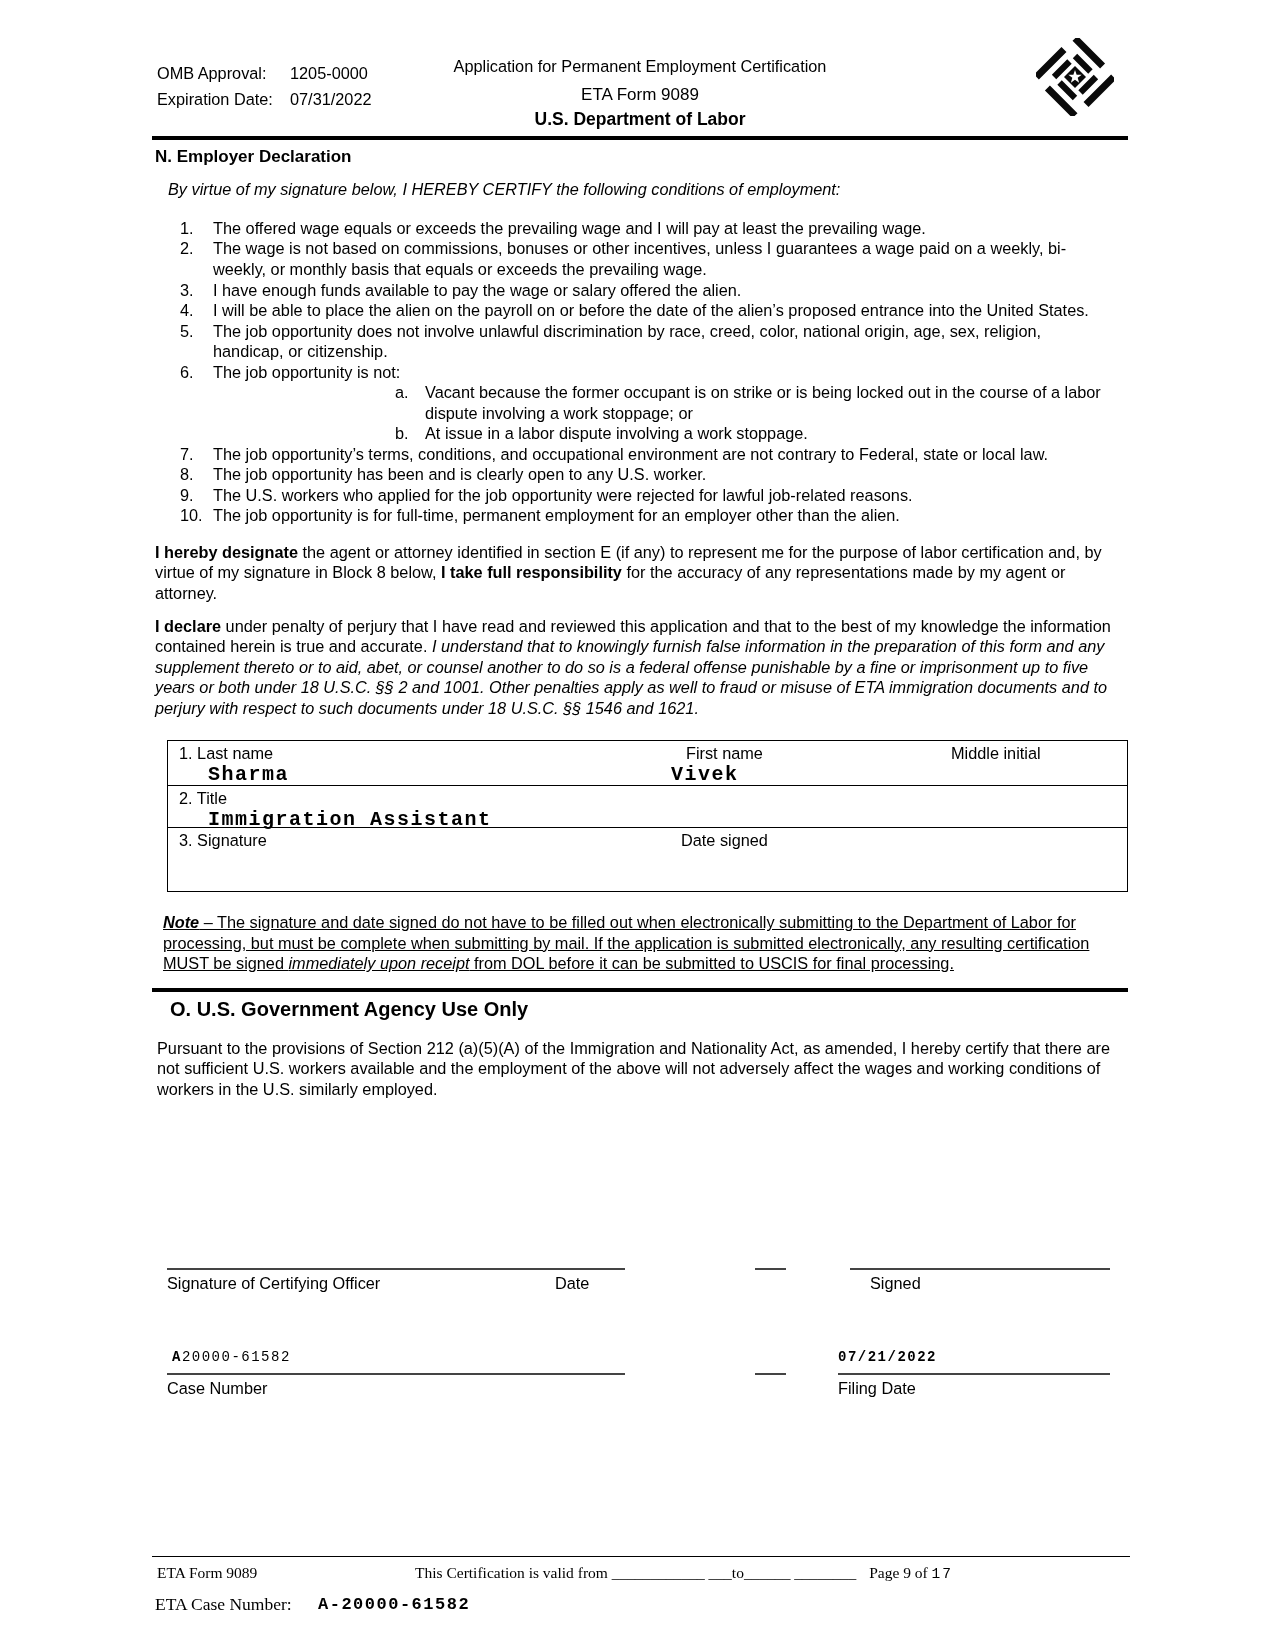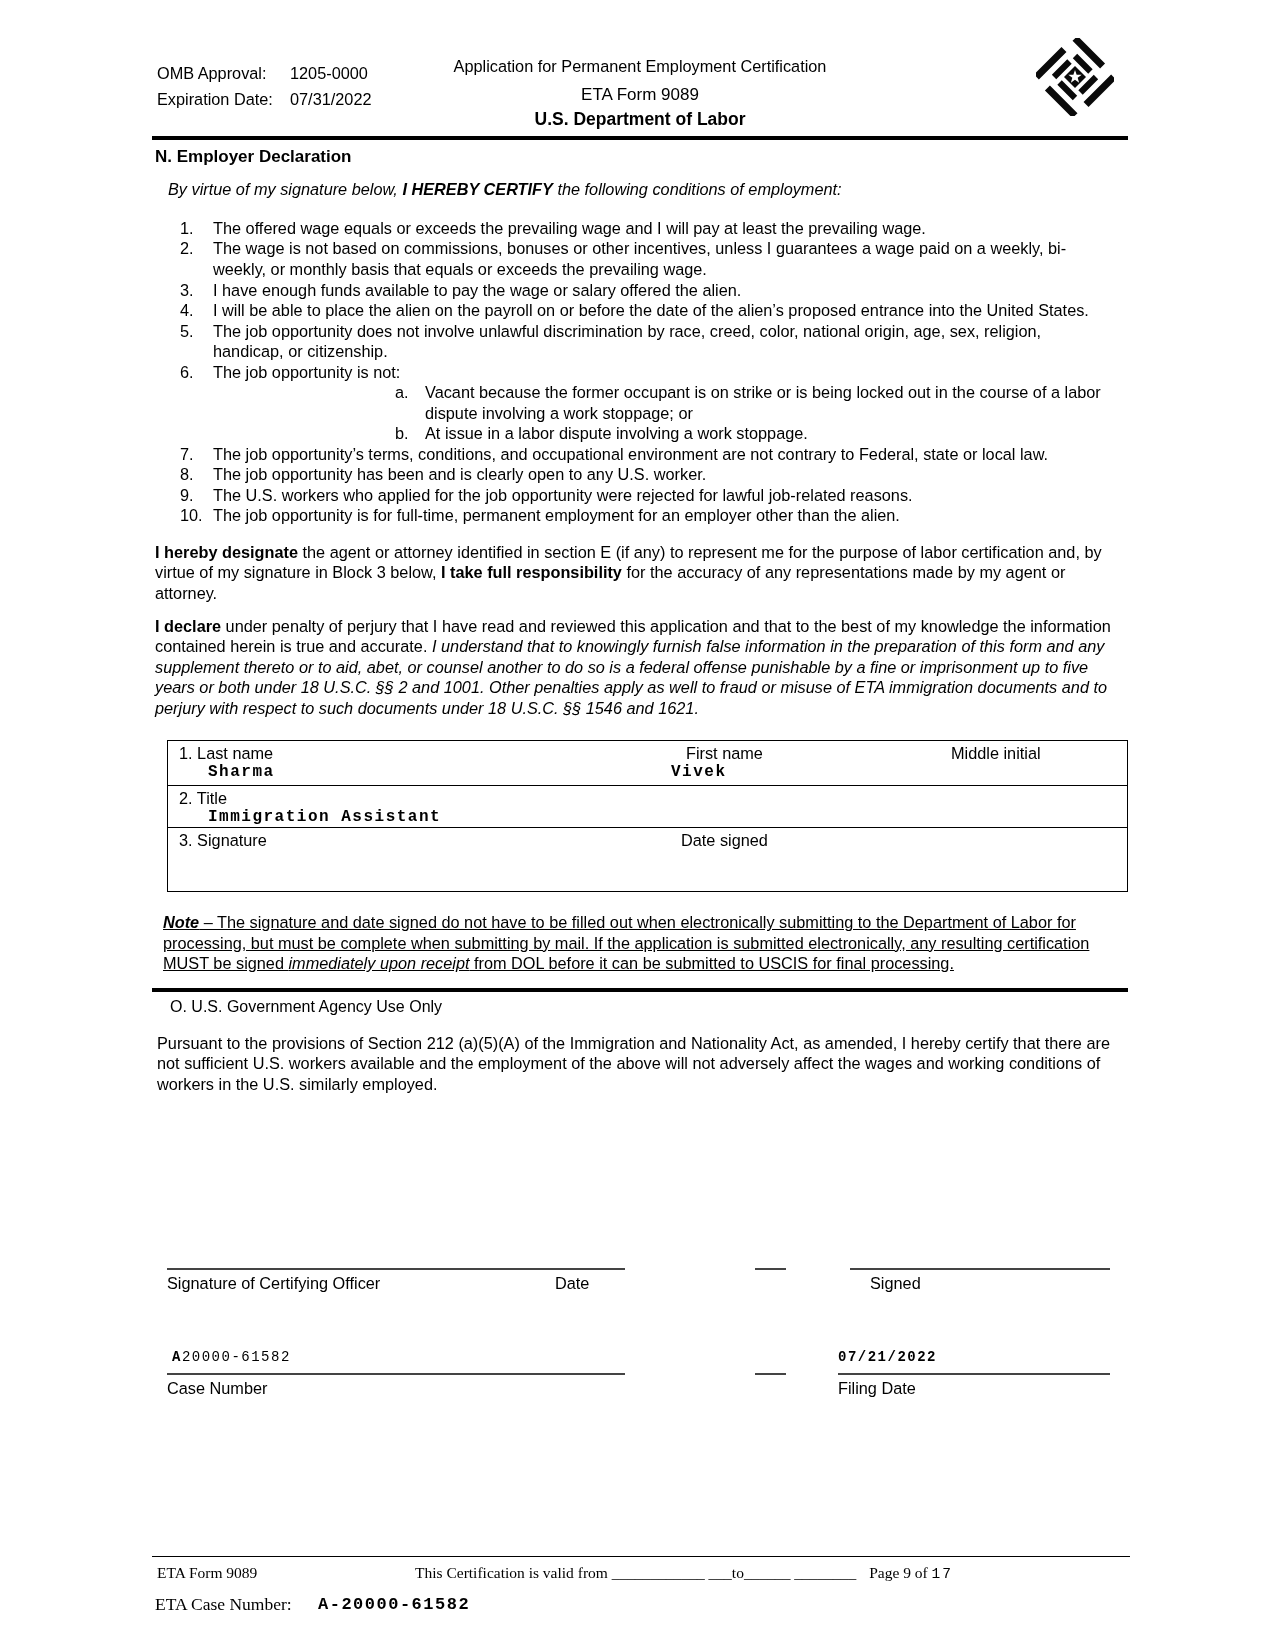--- a/index.html
+++ b/index.html
@@ -19,50 +19,50 @@
   .title-center { position:absolute; left:205px; top:4px; width:560px; text-align:center; }
   .title-center .t1 { display:block; }
   .title-center .t2 { display:block; margin-top:7px; font-size:17px; }
   .title-center .t3 { display:block; margin-top:3px; font-size:17.5px; font-weight:bold; }
   .logo { position:absolute; right:14px; top:-14px; width:78px; height:78px; }
   .rule-heavy { height:4px; background:#000; margin-left:-3px; width:976px; }
 
   
   .sec-title { margin-top:6px; font-size:17px; font-weight:bold; }
   .intro { margin-top:12px; margin-left:13px; font-style:italic; }
-  .intro b { font-weight:bold; }
+  .intro b { font-weight:normal; }
 
   ol.decl { list-style:none; margin:18px 0 0 0; padding:0 0 0 25px; }
   ol.decl > li { display:flex; }
   .li-num { width:33px; flex:none; }
   .li-text { width:895px; }
   .sub-row { display:flex; margin-left:182px; }
   .sub-num { width:30px; flex:none; }
   .sub-text { width:677px; }
 
   .p-designate { margin:16px 0 0 0; width:960px; }
   .p-declare { margin:12px 0 0 0; width:965px; }
   .p-declare i, .note i { font-style:italic; }
 
   
   .name-table { margin:22px 0 0 12px; width:961px; border:1.5px solid #000; }
   .t-row { position:relative; }
   .t-row + .t-row { border-top:1.5px solid #000; }
   .t-row1 { height:44px; } .t-row2 { height:42px; } .t-row3 { height:64px; }
   .cell-label { position:absolute; top:2px; }
   .cell-value { position:absolute; top:21px; font-family:"Liberation Mono", monospace;
-                font-weight:bold; font-size:16px; letter-spacing:1.5px; }
+                font-weight:bold; font-size:20px; letter-spacing:1.5px; }
 
   
   .note { margin:20px 0 0 8px; width:950px;text-decoration:underline; }
   .note .note-word { font-weight:bold; font-style:italic; }
 
   
   .bar-o { margin-top:14px; }
-  .sec-o-title { margin-top:5px; padding-left:15px; font-size:16px; font-weight:normal; }
+  .sec-o-title { margin-top:5px; padding-left:15px; font-size:20px; font-weight:bold; }
   .p-pursuant { margin:16px 0 4px 2px; width:968px; }
   .valid-line { margin:12px 0 0 190px; }
   .blank { display:inline-block; width:115px; border-bottom:1.7px solid #333; height:15px;
            margin:0 9px; vertical-align:baseline; }
 
   
   .abs { position:absolute; left:0; width:1100px; }
   .hline { position:absolute; border-top:2px solid #444; height:0; }
   .sig-block { top:1253px; height:60px; }
   .case-block { top:1344px; height:70px; }
@@ -160,21 +160,21 @@
         <span class="li-num">9.</span>
         <span class="li-text">The U.S. workers who applied for the job opportunity were rejected for lawful job-related reasons.</span>
       </li>
     <li>
         <span class="li-num">10.</span>
         <span class="li-text">The job opportunity is for full-time, permanent employment for an employer other than the alien.</span>
       </li>
   </ol>
 
   <p class="p-designate">
-    <b>I hereby designate</b><span> the agent or attorney identified in section E (if any) to represent me for the purpose of labor certification and, by virtue of my signature in Block 3 below, </span><b>I take full responsibility</b><span> for the accuracy of any representations made by my agent or attorney.</span>
+    <b>I hereby designate</b><span> the agent or attorney identified in section E (if any) to represent me for the purpose of labor certification and, by virtue of my signature in Block 8 below, </span><b>I take full responsibility</b><span> for the accuracy of any representations made by my agent or attorney.</span>
   </p>
 
   <p class="p-declare">
     <b>I declare</b><span> under penalty of perjury that I have read and reviewed this application and that to the best of my knowledge the information contained herein is true and accurate.  </span><i>I understand that to knowingly furnish false information in the preparation of this form and any supplement thereto or to aid, abet, or counsel another to do so is a federal offense punishable by a fine or imprisonment up to five years or both under 18 U.S.C. §§ 2 and 1001.  Other penalties apply as well to fraud or misuse of ETA immigration documents and to perjury with respect to such documents under 18 U.S.C. §§ 1546 and 1621.</i>
   </p>
 
   <div class="name-table">
     <div class="t-row t-row1">
       <span class="cell-label" style="left:11px">1.  Last name</span>
       <span class="cell-value" style="left:40px">Sharma</span>

